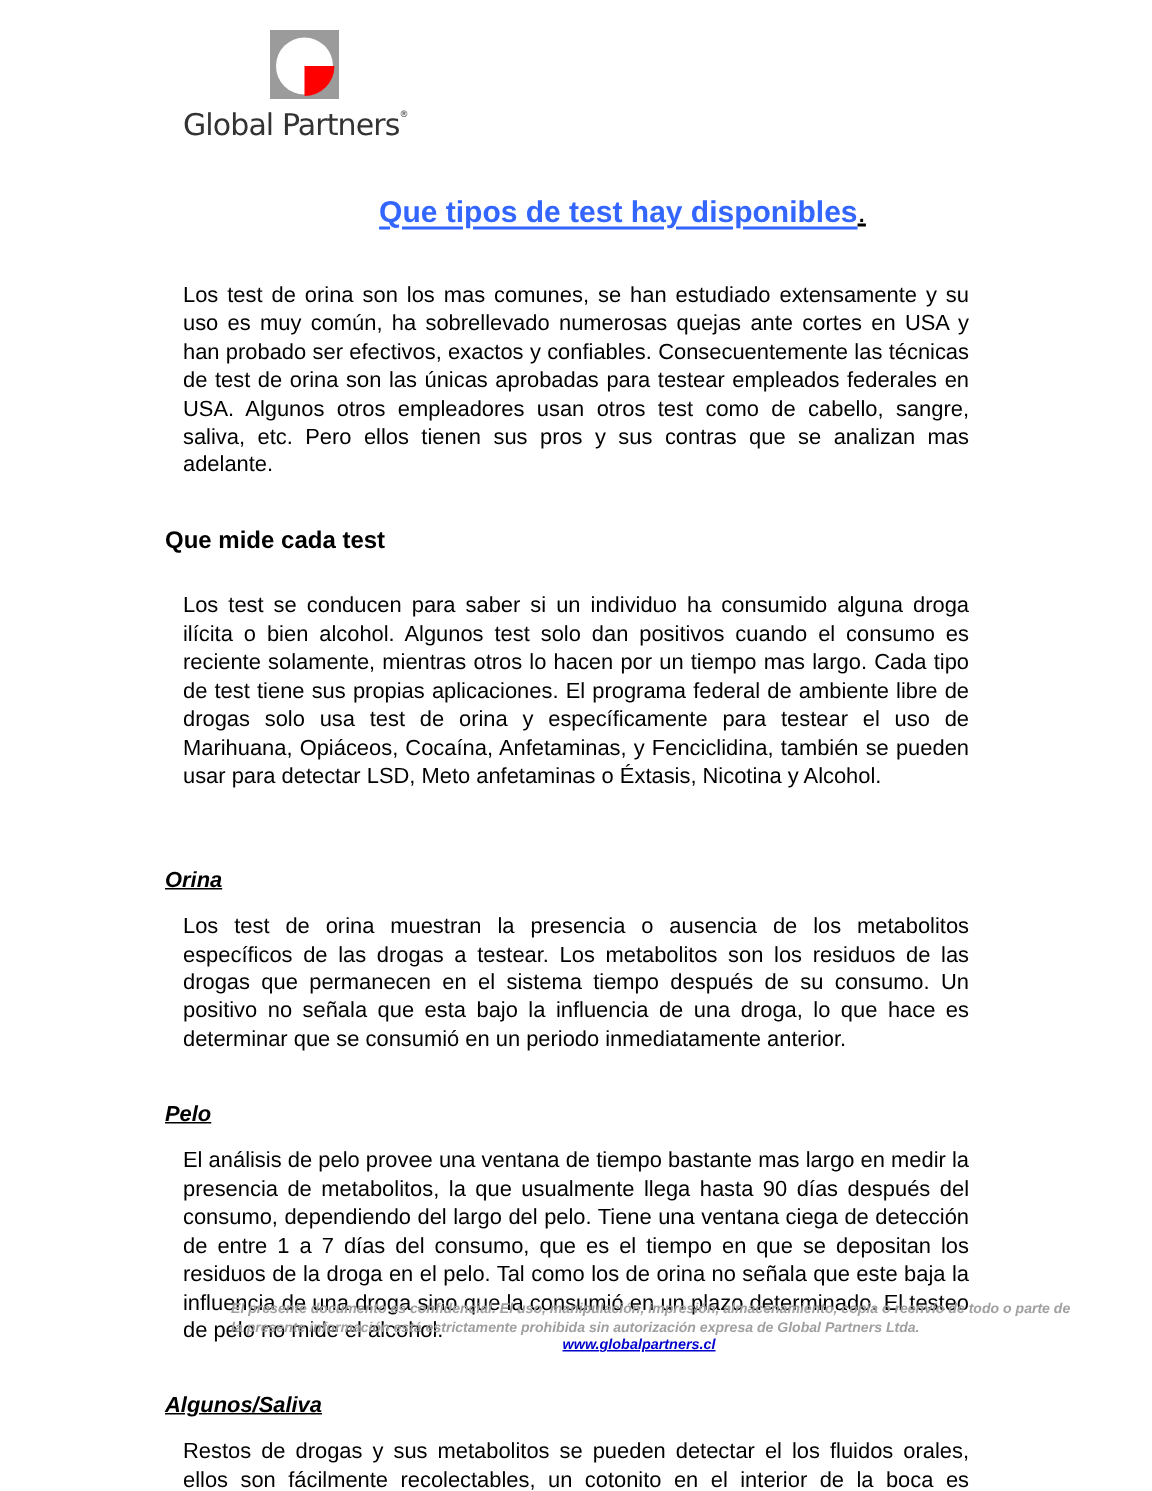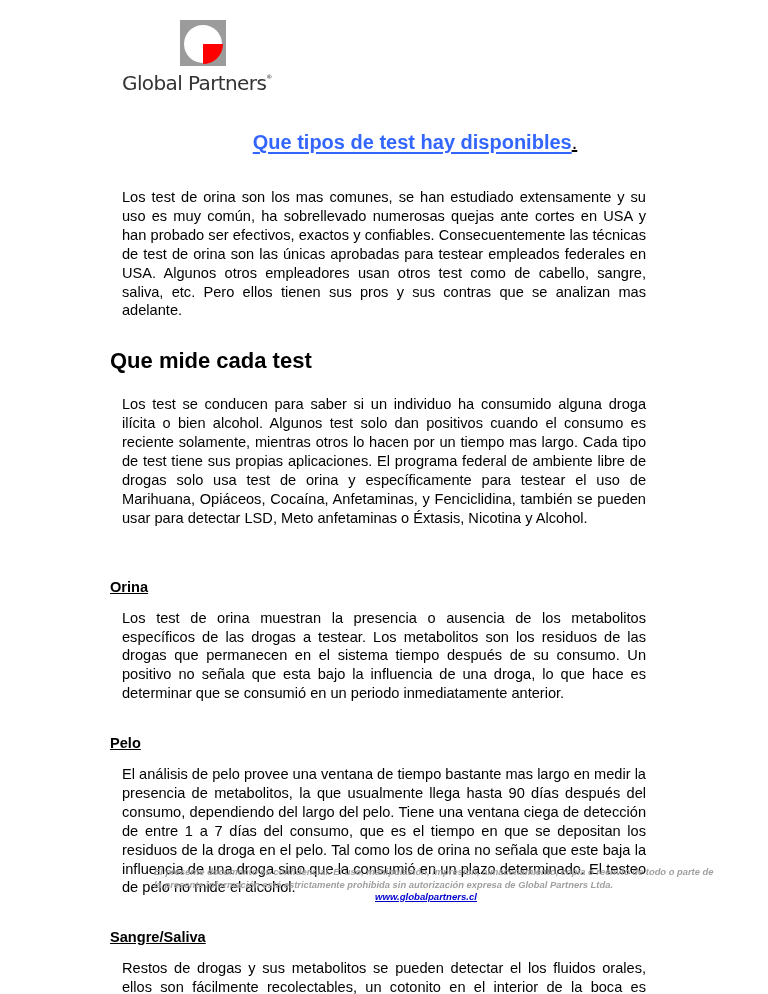--- a/index.html
+++ b/index.html
@@ -9,22 +9,22 @@
     .logo-circle { position: absolute; left: 4px; top: 5px; width: 38px; height: 38px; border-radius: 50%; background: #ffffff; }
     .logo-red { position: absolute; left: 23px; top: 24px; width: 20px; height: 20px; background: #ff0000; border-bottom-right-radius: 20px; }
     .logo-text { position: absolute; left: 0; top: 53px; font-family: "DejaVu Sans", sans-serif; font-size: 20px; letter-spacing: -0.6px; color: #333; white-space: nowrap; }
     .logo-text sup { font-size: 6px; vertical-align: top; position: relative; top: 2px; }
     .title { position: absolute; left: 0; top: 131px; width: 768px; text-align: center; font-size: 20px; font-weight: bold; padding-left: 31px; }
     .title a { color: #3366ff; text-decoration: underline; text-underline-offset: 3px; }
     .title .dot { color: #000; font-weight: normal; text-decoration: underline; }
     .content { position: absolute; left: 110px; top: 176px; width: 548px; font-size: 14.6px; line-height: 18.9px; }
     p { margin: 12px; text-align: justify; }
     .gap { height: 19px; }
-    h2 { margin: 0; font-size: 22px; font-weight: bold; line-height: 24px; padding-top: 17px; padding-bottom: 10px; }
-    .sub { font-weight: bold; text-decoration: underline; display: block; }
+    h2 { margin: 0; font-size: 16px; font-weight: bold; line-height: 24px; padding-top: 17px; padding-bottom: 10px; }
+    .sub { font-weight: bold; text-decoration: underline; display: block; font-style: italic; }
     .footer { position: absolute; left: 110px; top: 865px; width: 560px; font-size: 9.4px; font-style: italic; font-weight: bold; color: #a0a0a0; line-height: 13px; margin-left: 44px; }
     .footer-link { position: absolute; left: 0; top: 891px; width: 768px; text-align: center; font-size: 9.6px; font-style: italic; font-weight: bold; padding-left: 42px; }
     .footer-link a { color: #0000cc; text-decoration: underline; }
   </style>
 </head>
 <body>
 
 <div class="logo">
   <div class="logo-mark">
     <div class="logo-circle"></div>
@@ -52,21 +52,21 @@
   </div>
   <div class="gap"></div>
 
   <div>
     <span class="sub">Pelo</span>
     <p>El análisis de pelo provee una ventana de tiempo bastante mas largo en medir la presencia de metabolitos, la que usualmente llega hasta 90 días después del consumo, dependiendo del largo del pelo. Tiene una ventana ciega de detección de entre 1 a 7 días del consumo, que es el tiempo en que se depositan los residuos de la droga en el pelo. Tal como los de orina no señala que este baja la influencia de una droga sino que la consumió en un plazo determinado. El testeo de pelo no mide el alcohol.</p>
   </div>
   <div class="gap"></div>
 
   <div>
-    <span class="sub">Sangre/Saliva</span>
+    <span class="sub">Algunos/Saliva</span>
     <p>Restos de drogas y sus metabolitos se pueden detectar el los fluidos orales, ellos son fácilmente recolectables, un cotonito en el interior de la boca es comúnmente el procedimiento. Son difíciles de adulterar y muy poco invasivos,</p>
   </div>
 </div>
 
 <div class="footer">El presente documento es confidencial. El uso, manipulación, impresión, almacenamiento, copia o reenvío de todo o parte de la presente información está estrictamente prohibida sin autorización expresa de Global Partners Ltda.</div>
 <div class="footer-link">
   <a>www.globalpartners.cl</a>
 </div>
 
 </body></html>

